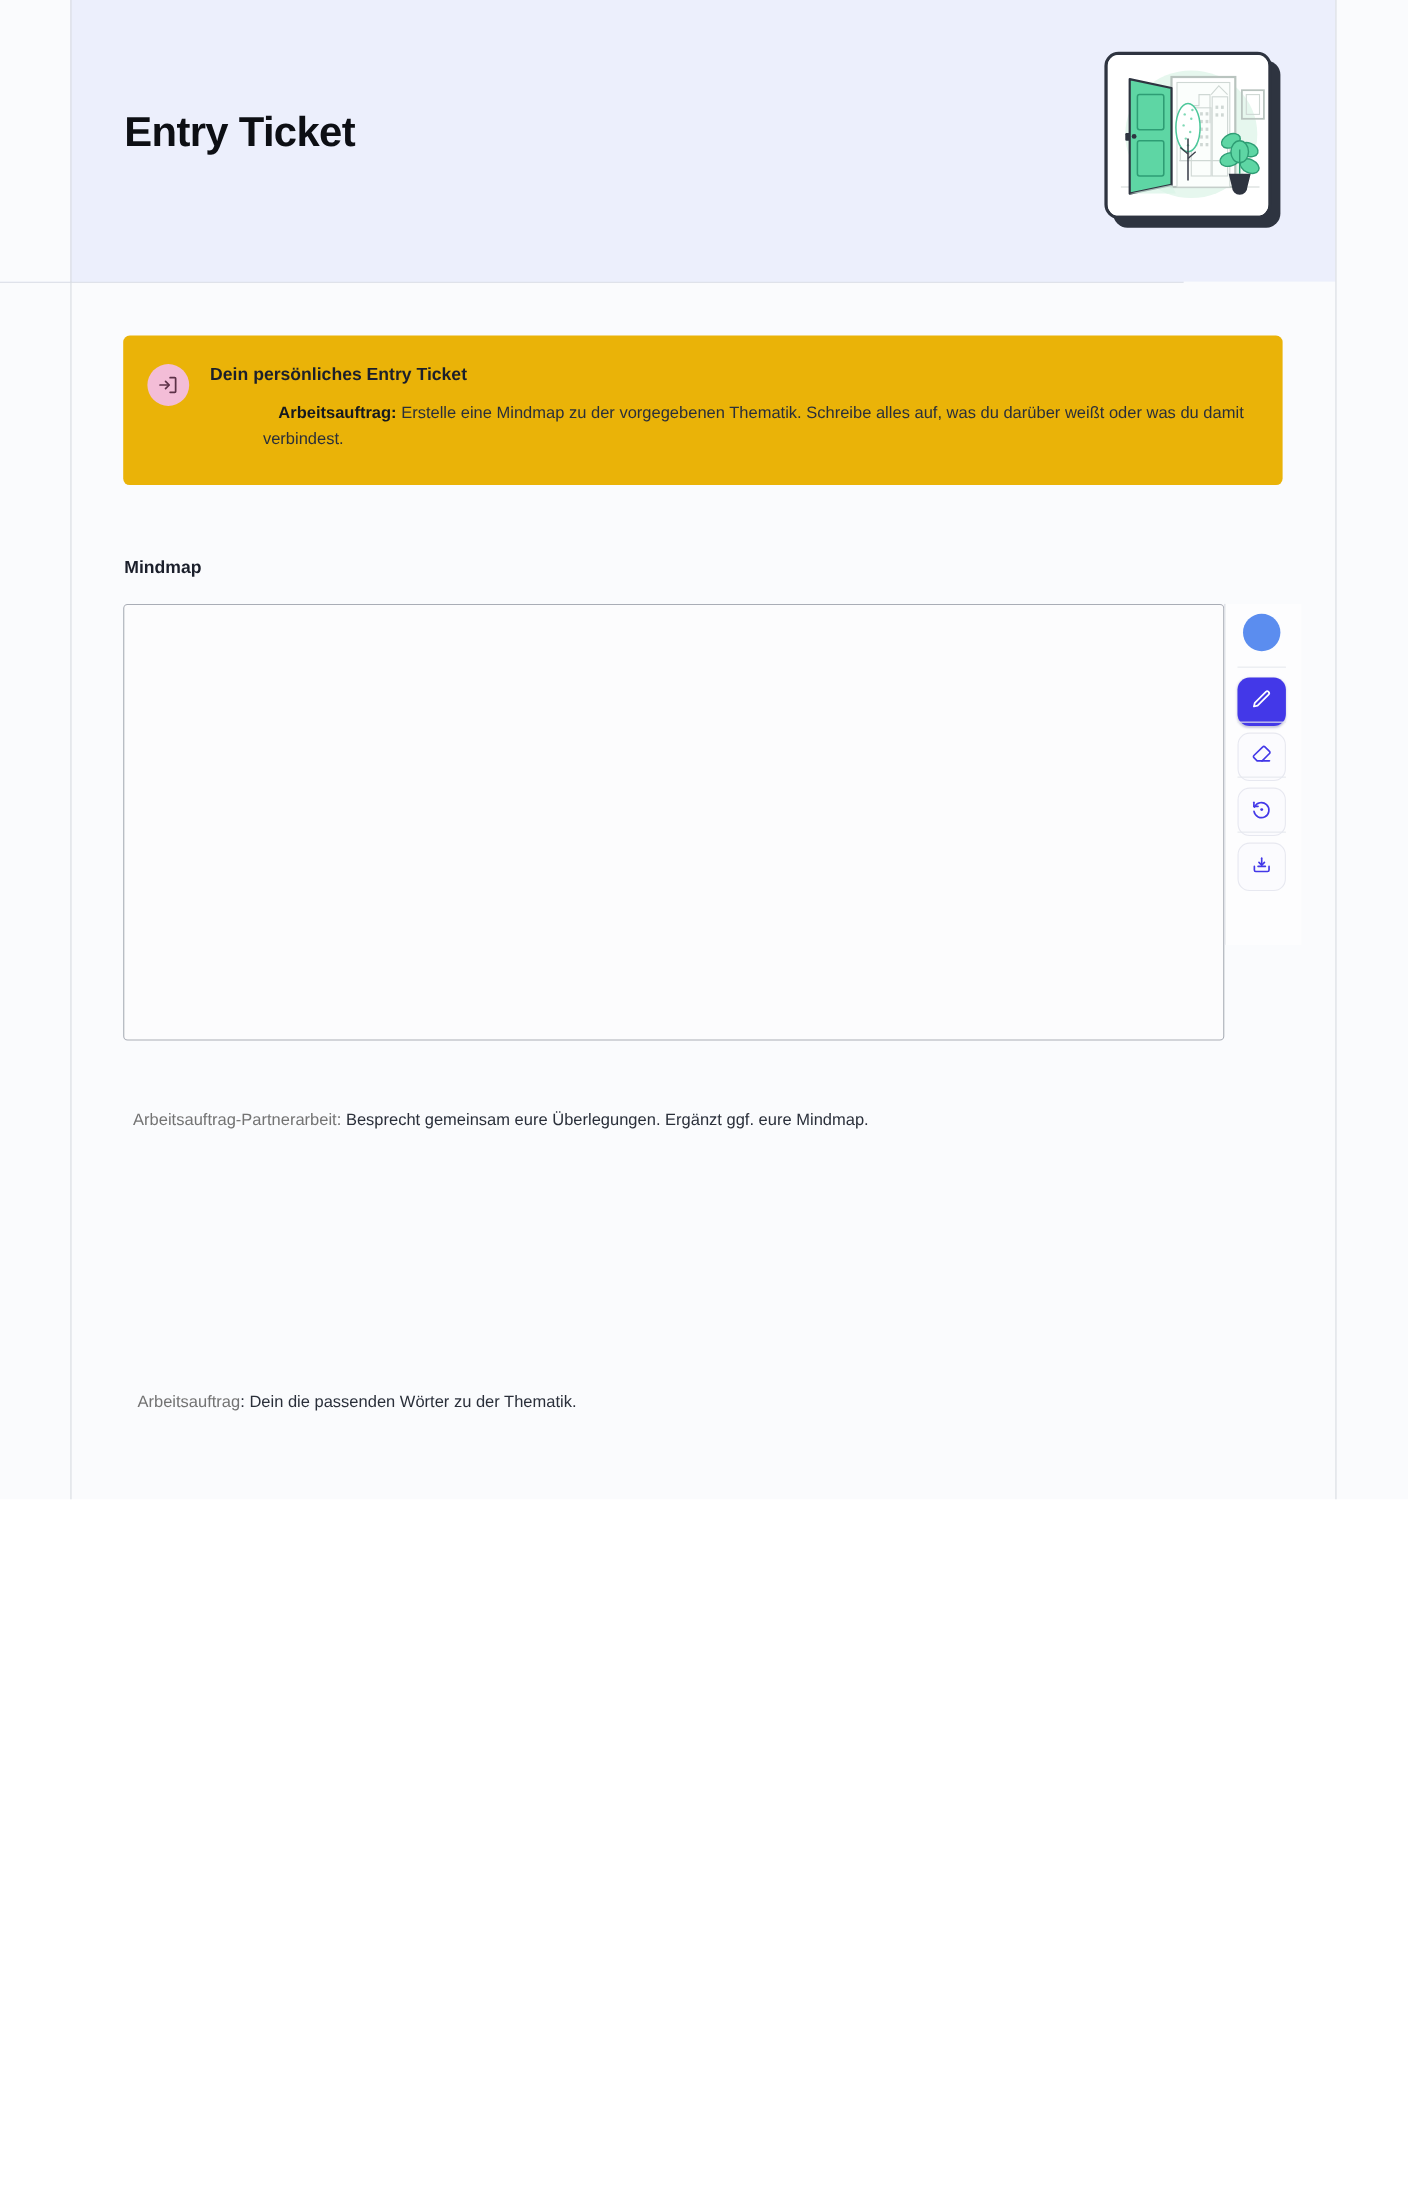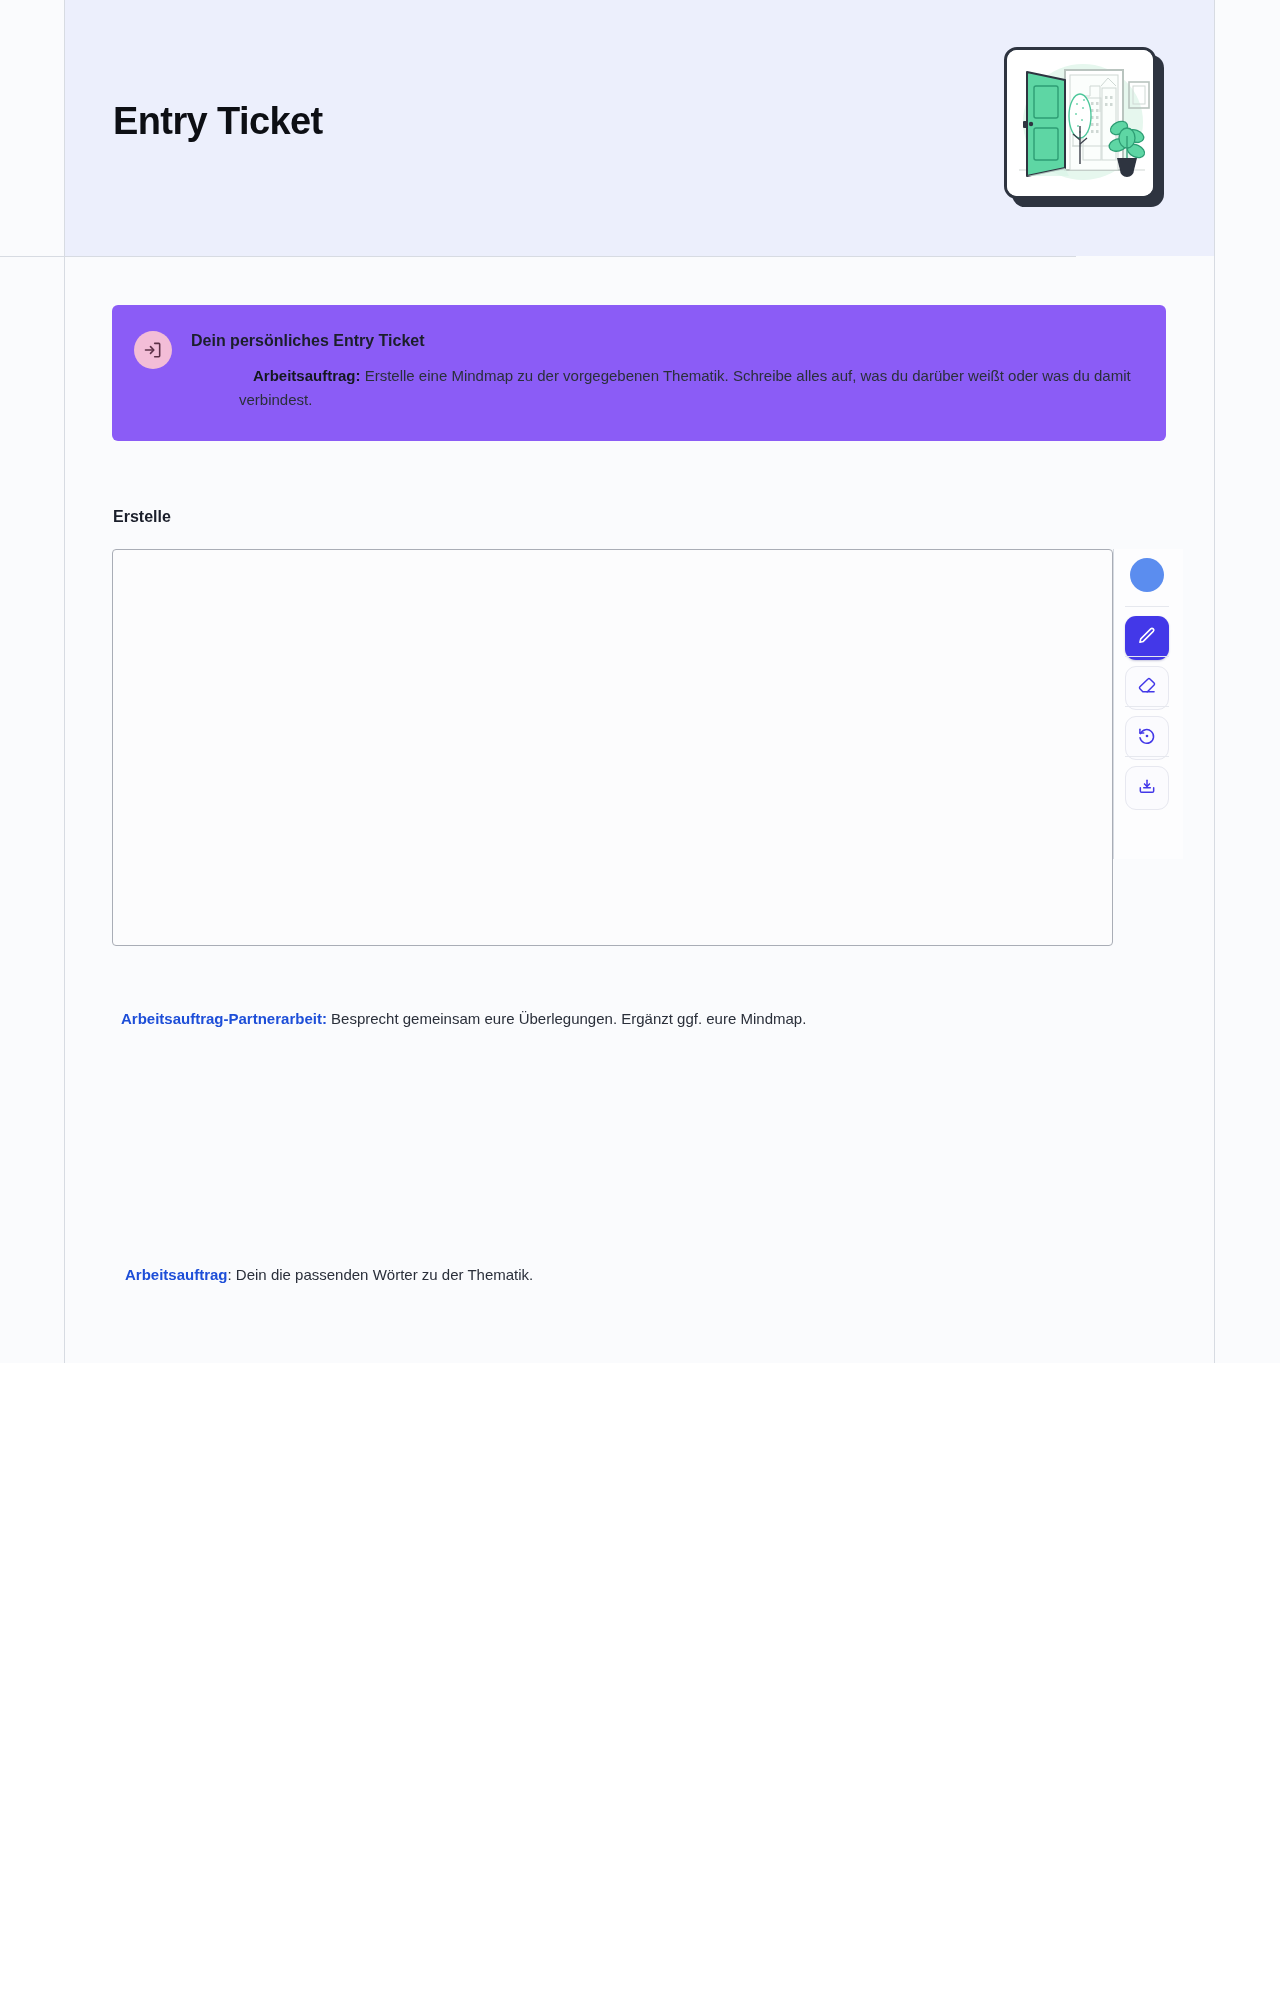--- a/index.html
+++ b/index.html
@@ -93,21 +93,21 @@
   }
   .illu-card svg { display: block; }
 
   
   .callout {
     position: absolute;
     left: 112px;
     top: 305px;
     width: 1054px;
     height: 136px;
-    background: #8b5cf6;
+    background: #eab308;
     border-radius: 6px;
   }
   .callout-icon {
     position: absolute;
     left: 22px;
     top: 26px;
     width: 38px;
     height: 38px;
     border-radius: 50%;
     background: #f3bdd7;
@@ -218,21 +218,21 @@
   .div-3 { top: 157px; }
   .div-4 { top: 207px; }
 
   
   .task-line {
     position: absolute;
     font-size: 15px;
     line-height: 24px;
     color: #2a2f3a;
   }
-  .task-line b { font-weight: 700; color: #1d4ed8; }
+  .task-line b { font-weight: 400; color: #737373; }
   .task-partner { left: 121px; top: 1007px; }
   .task-words   { left: 125px; top: 1263px; }
 </style>
 </head>
 <body>
 
 <div class="page">
 
   <div class="header">
     <div class="header-gutter-l"></div>
@@ -334,21 +334,21 @@
         <path d="M3 12h9"></path>
         <path d="M9 8l4 4-4 4"></path>
       </svg>
     </div>
     <div class="callout-body">
       <div class="callout-title">Dein persönliches Entry Ticket</div>
       <div class="callout-text"><b>Arbeitsauftrag:</b><span> Erstelle eine Mindmap zu der vorgegebenen Thematik. Schreibe alles auf, was du darüber weißt oder was du damit verbindest.</span></div>
     </div>
   </div>
 
-  <div class="section-label">Erstelle</div>
+  <div class="section-label">Mindmap</div>
   <div class="canvas"></div>
 
   <div class="toolbar">
     <div class="tool-slot swatch"></div>
     <div class="tool-divider div-1"></div>
 
     <div class="tool-slot tool-pen">
       <span>
         <svg width="20" height="20" viewBox="0 0 24 24" fill="none" stroke="#ffffff" stroke-width="1.9" stroke-linecap="round" stroke-linejoin="round">
           <path d="M16.5 3.5a2.12 2.12 0 0 1 3 3L7.5 18.5l-4 1 1-4z"></path>

